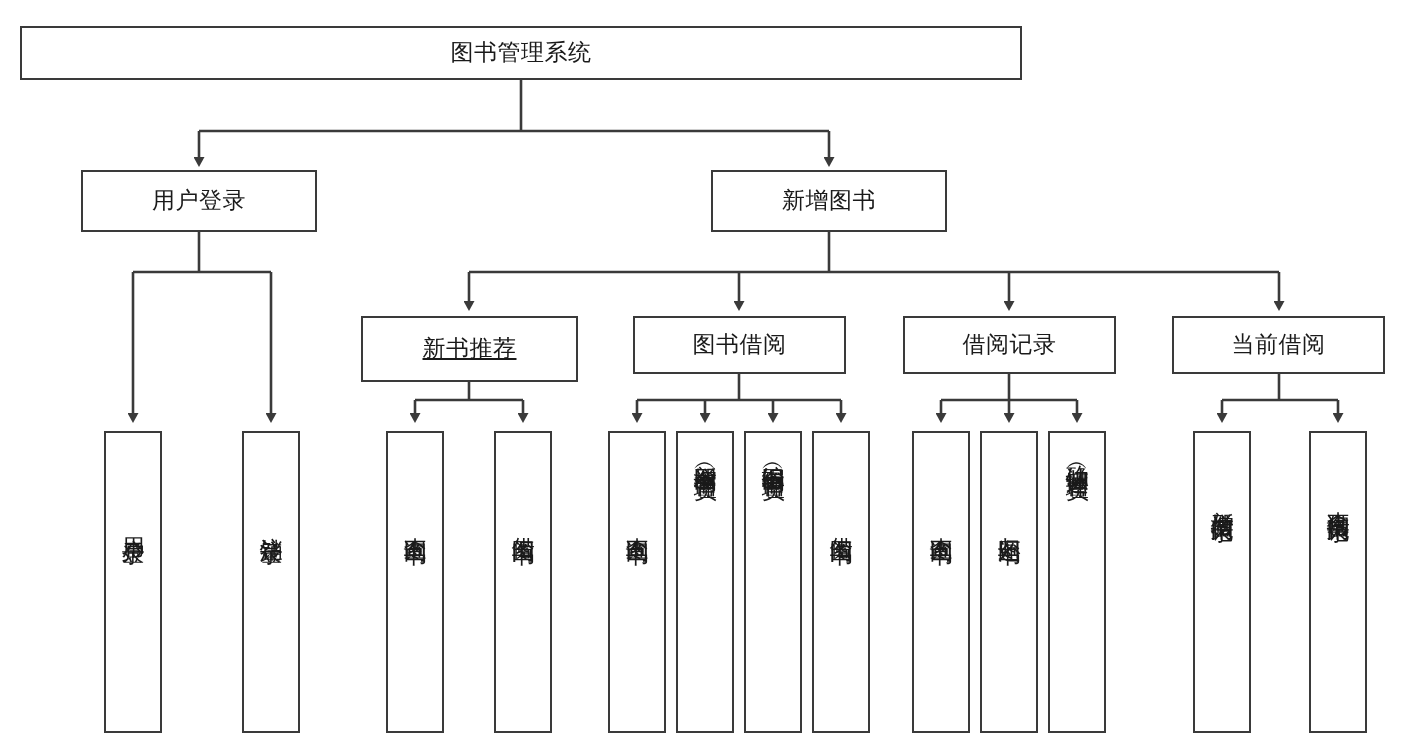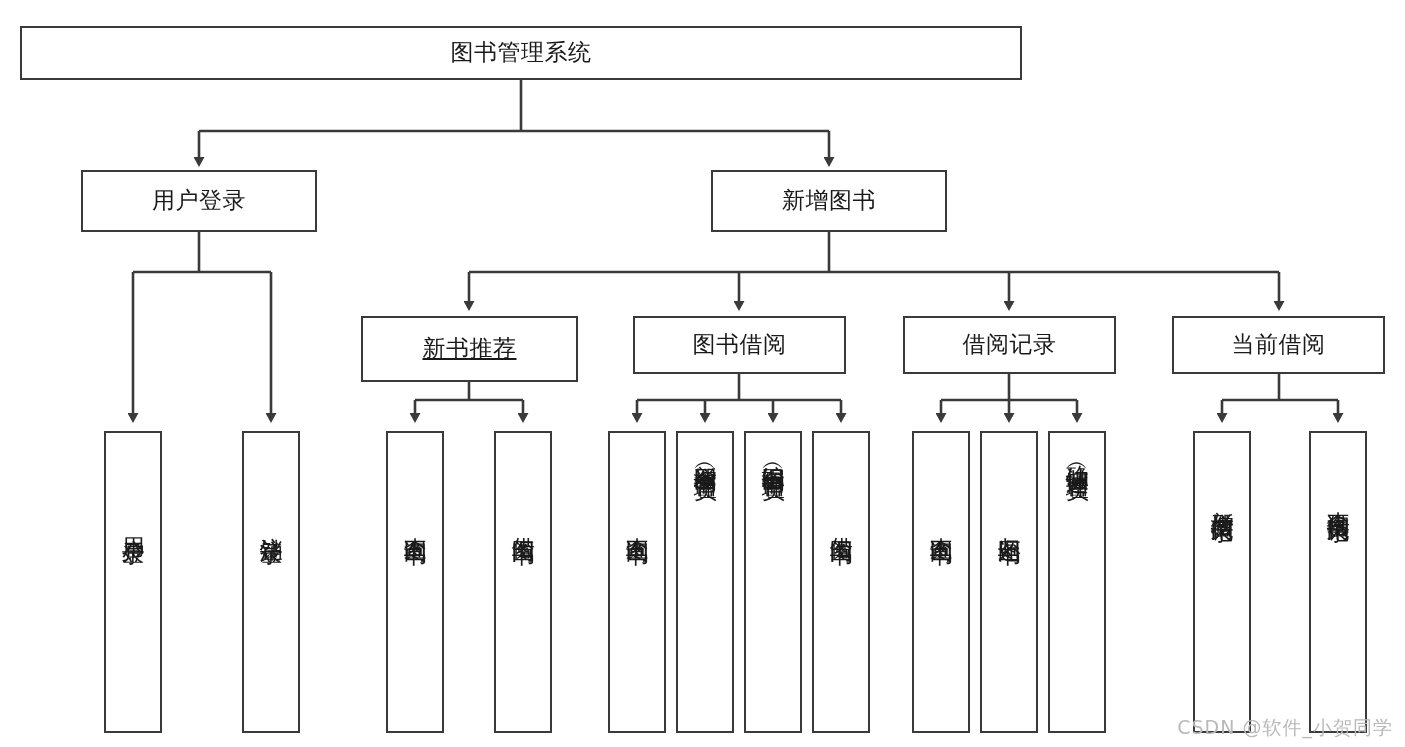--- a/index.html
+++ b/index.html
@@ -196,15 +196,14 @@
     <span class="node-label">确认归还（管理员）</span>
   </div>
 
   <div class="node vertical midlow" style="left:1193px; top:431px; width:58px; height:302px;">
     <span class="node-label">新增借阅记录</span>
   </div>
   <div class="node vertical midlow" style="left:1309px; top:431px; width:58px; height:302px;">
     <span class="node-label">查询借阅记录</span>
   </div>
 
-  <div id="watermark">CSDN @软件_小贺同学</div>
 
 </div>
 
 </body></html>

